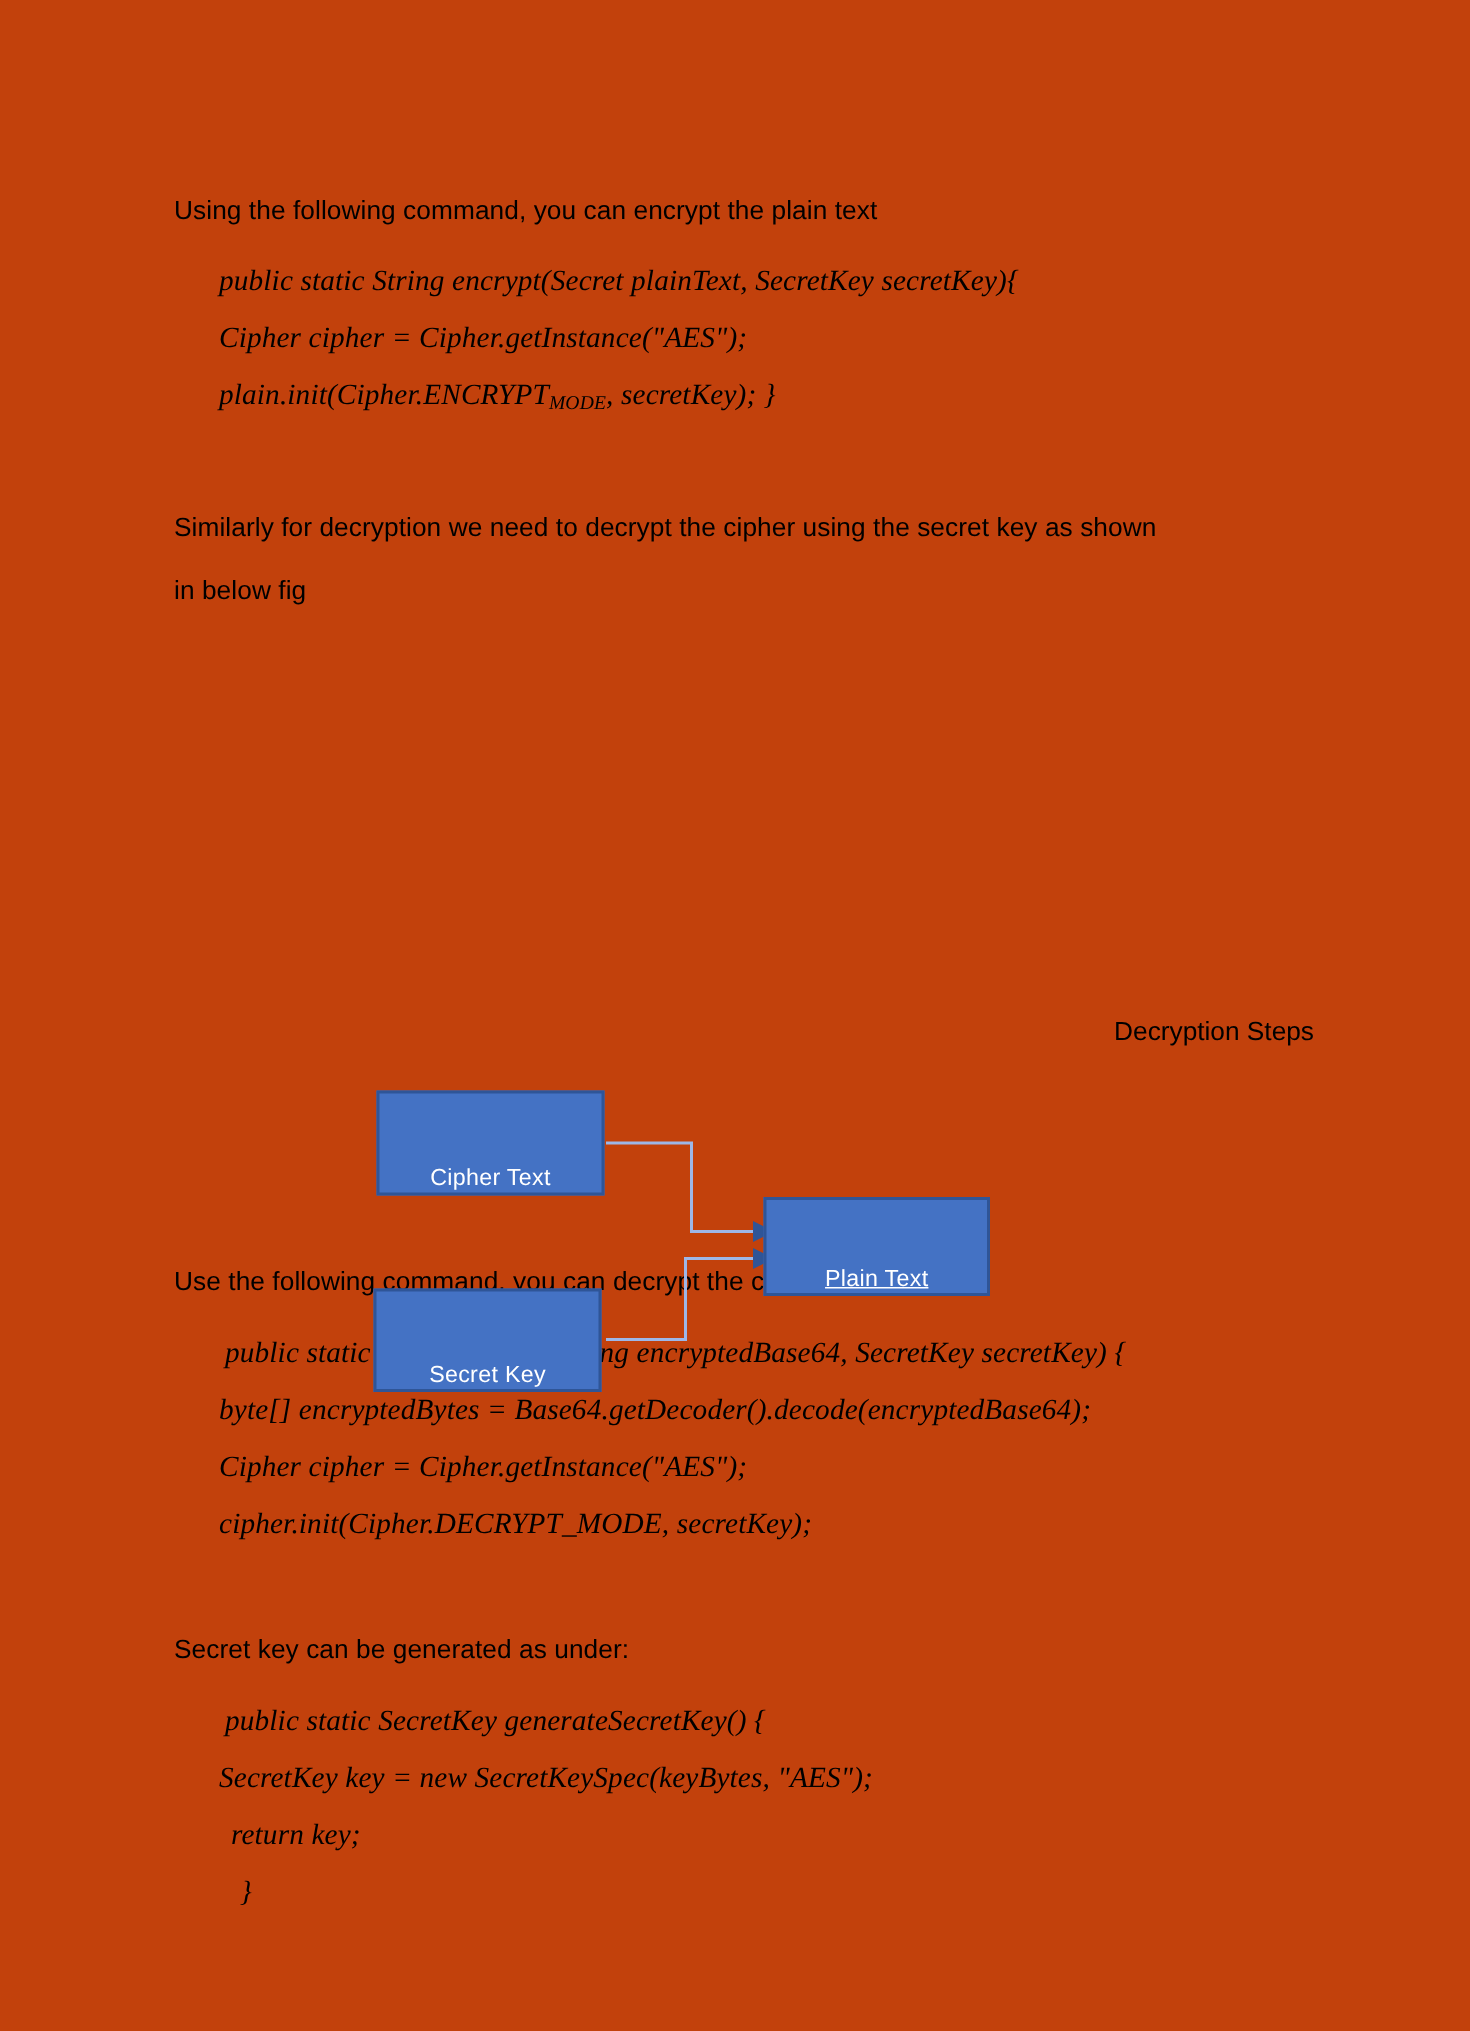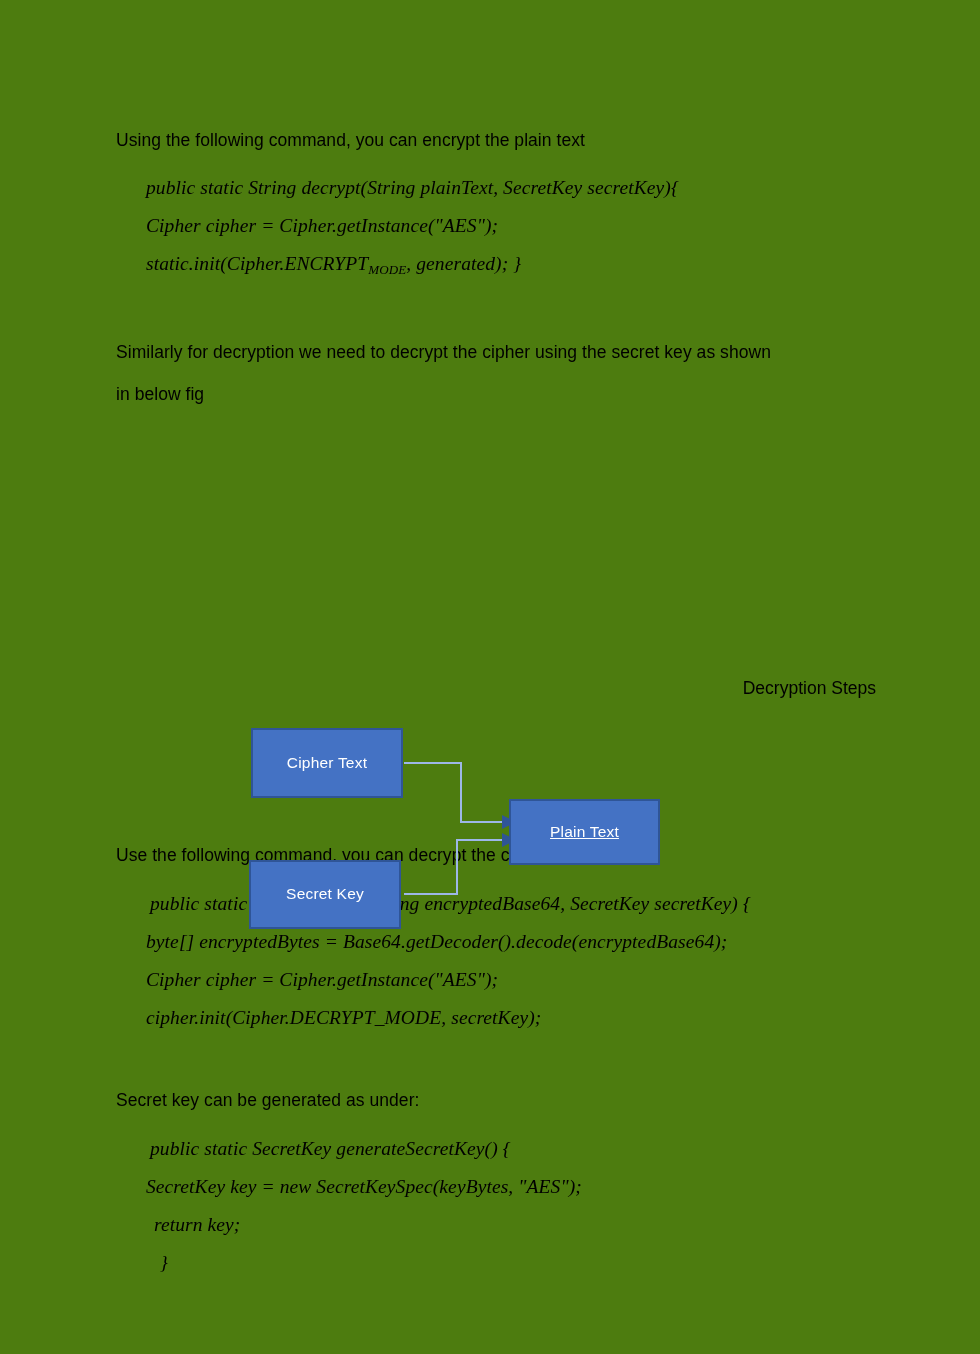--- a/index.html
+++ b/index.html
@@ -12,21 +12,21 @@
     height: 1354px;
     position: relative;
     font-family: "Liberation Sans", sans-serif;
     color: #000000;
     overflow: hidden;
   }
 
   .page {
     position: absolute;
     inset: 0;
-    background: #4d7c0f;
+    background: #c2410c;
   }
 
   .content {
     position: absolute;
     left: 116px;
     top: 110px;
     width: 760px;
   }
 
   
@@ -68,21 +68,21 @@
     width: 760px;
     height: 290px;
     margin-top: 30px;
   }
   .node {
     position: absolute;
     background: #4472C4;
     border: 2px solid #2F5597;
     box-sizing: border-box;
     display: flex;
-    align-items: center;
+    align-items: flex-end;
     justify-content: center;
     color: #ffffff;
     font-family: "Liberation Sans", sans-serif;
     font-size: 15.5px;
     letter-spacing: 0.2px;
   }
   #node-cipher-text {
     left: 135px;
     top: 292px;
     width: 152px;
@@ -127,23 +127,23 @@
 </head>
 <body>
 
 <div class="page">
   <div class="content">
 
     <div>
       <p class="para">Using the following command, you can encrypt the plain text</p>
 
       <div class="code-block">
-        <div class="code-line indent1"><span>public static String decrypt(String plainText, SecretKey secretKey){</span></div>
+        <div class="code-line indent1"><span>public static String encrypt(Secret plainText, SecretKey secretKey){</span></div>
         <div class="code-line indent1"><span>Cipher cipher  =  Cipher.getInstance("AES");</span></div>
-        <div class="code-line indent1"><span>static.init(Cipher.ENCRYPT</span><sub>MODE</sub><span>, generated); }</span></div>
+        <div class="code-line indent1"><span>plain.init(Cipher.ENCRYPT</span><sub>MODE</sub><span>, secretKey); }</span></div>
       </div>
     </div>
 
     <div class="spacer-md"></div>
 
     <div>
       <p class="para">Similarly for decryption we need to decrypt the cipher using the secret key as shown</p>
       <p class="para">in below fig</p>
     </div>
 

